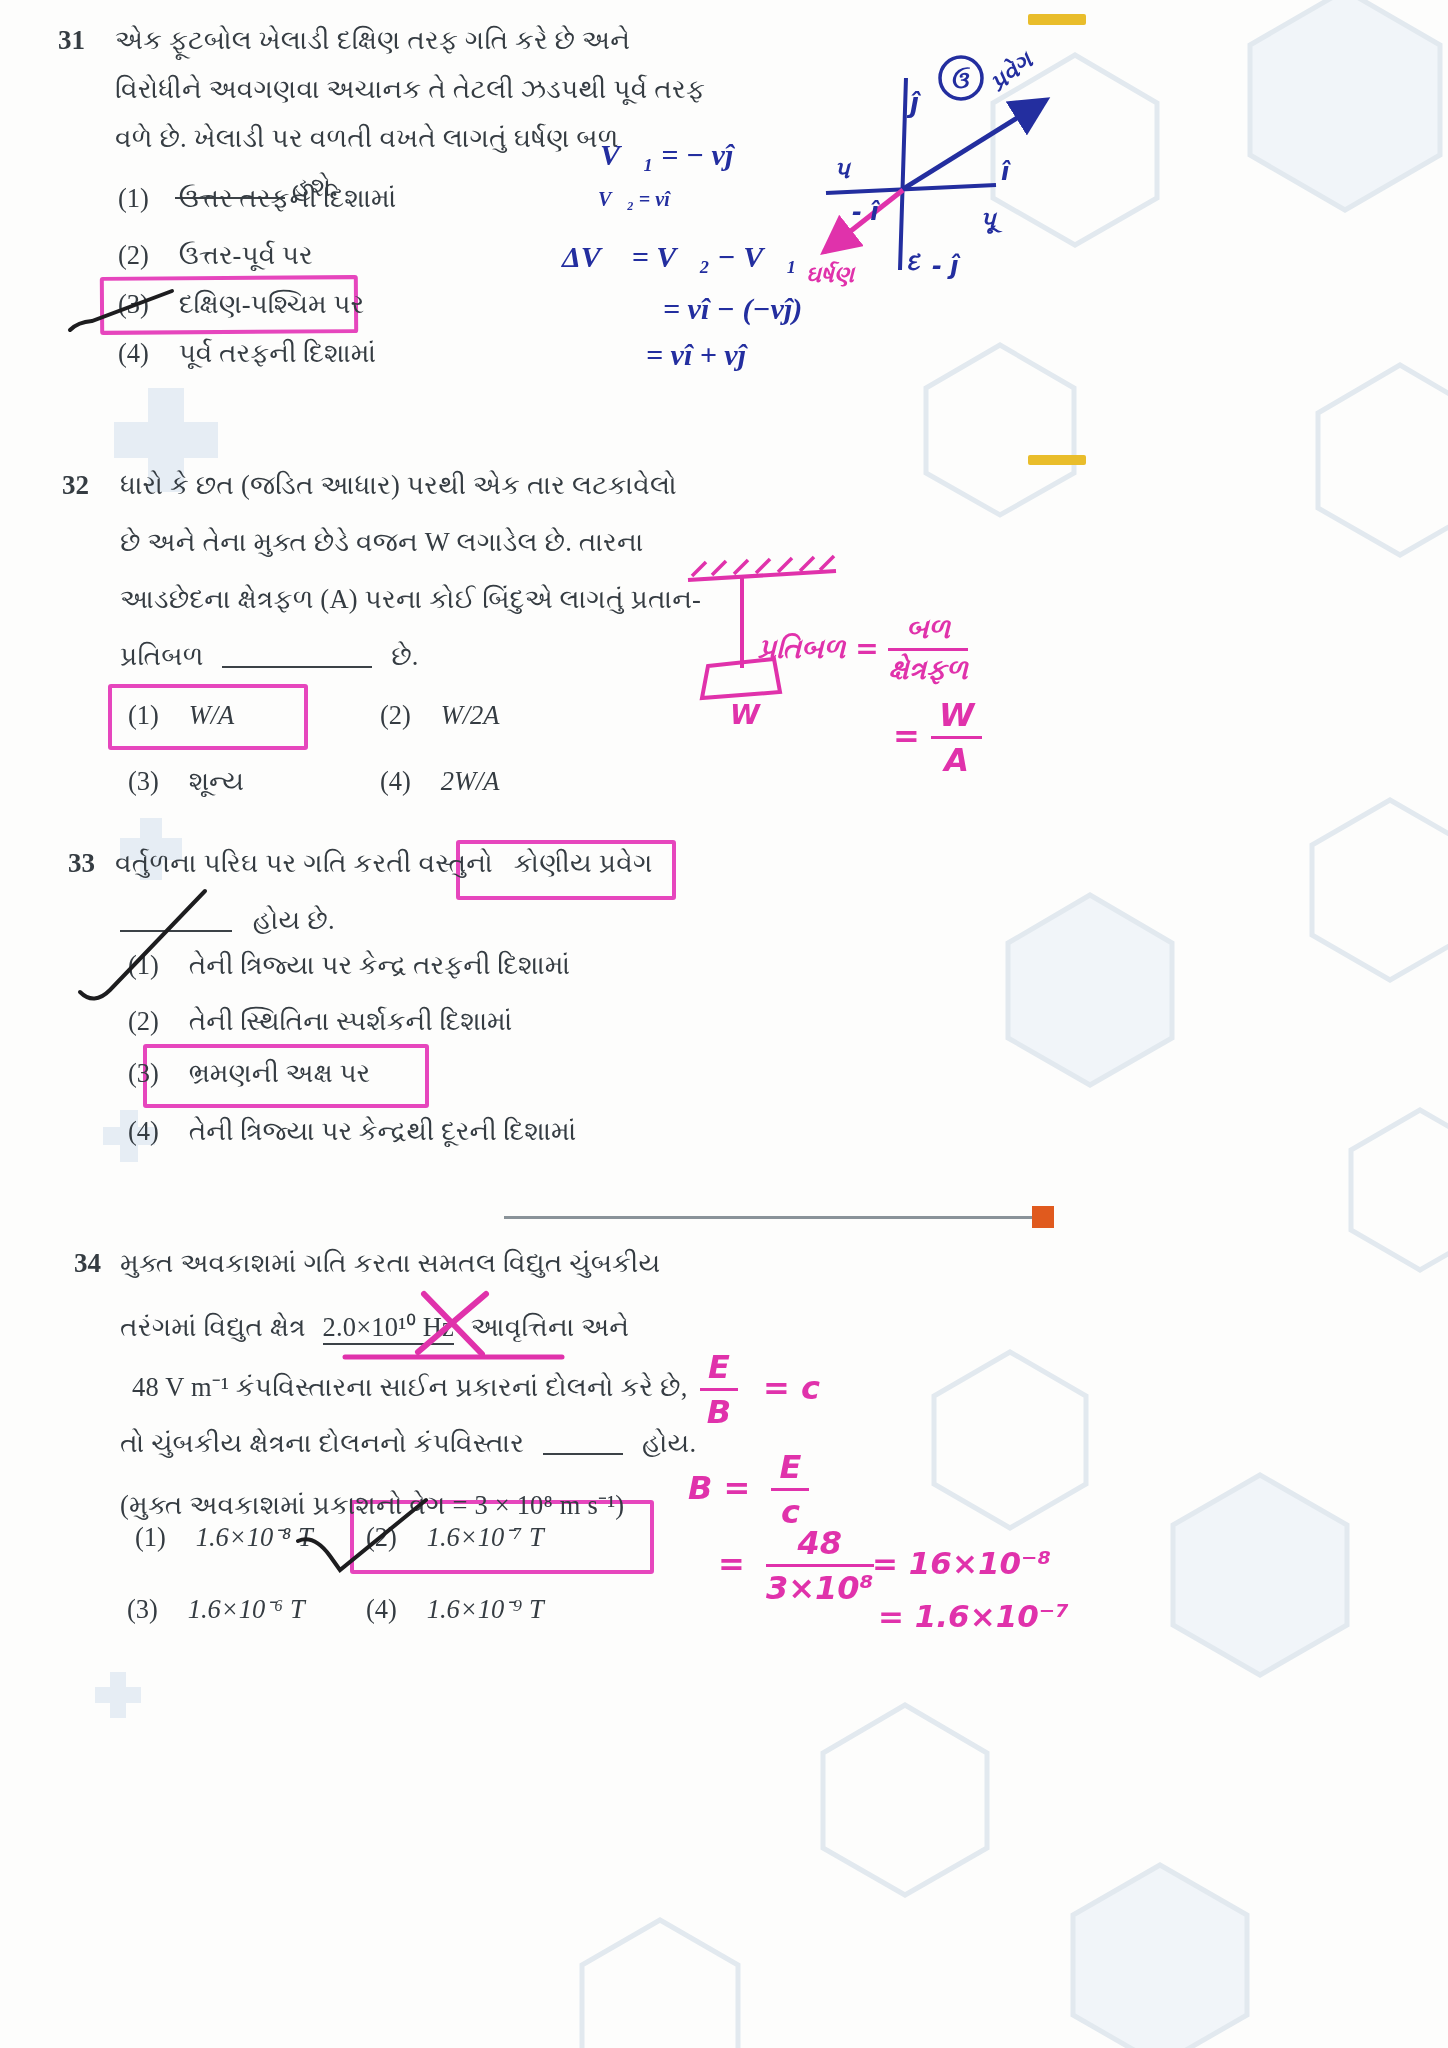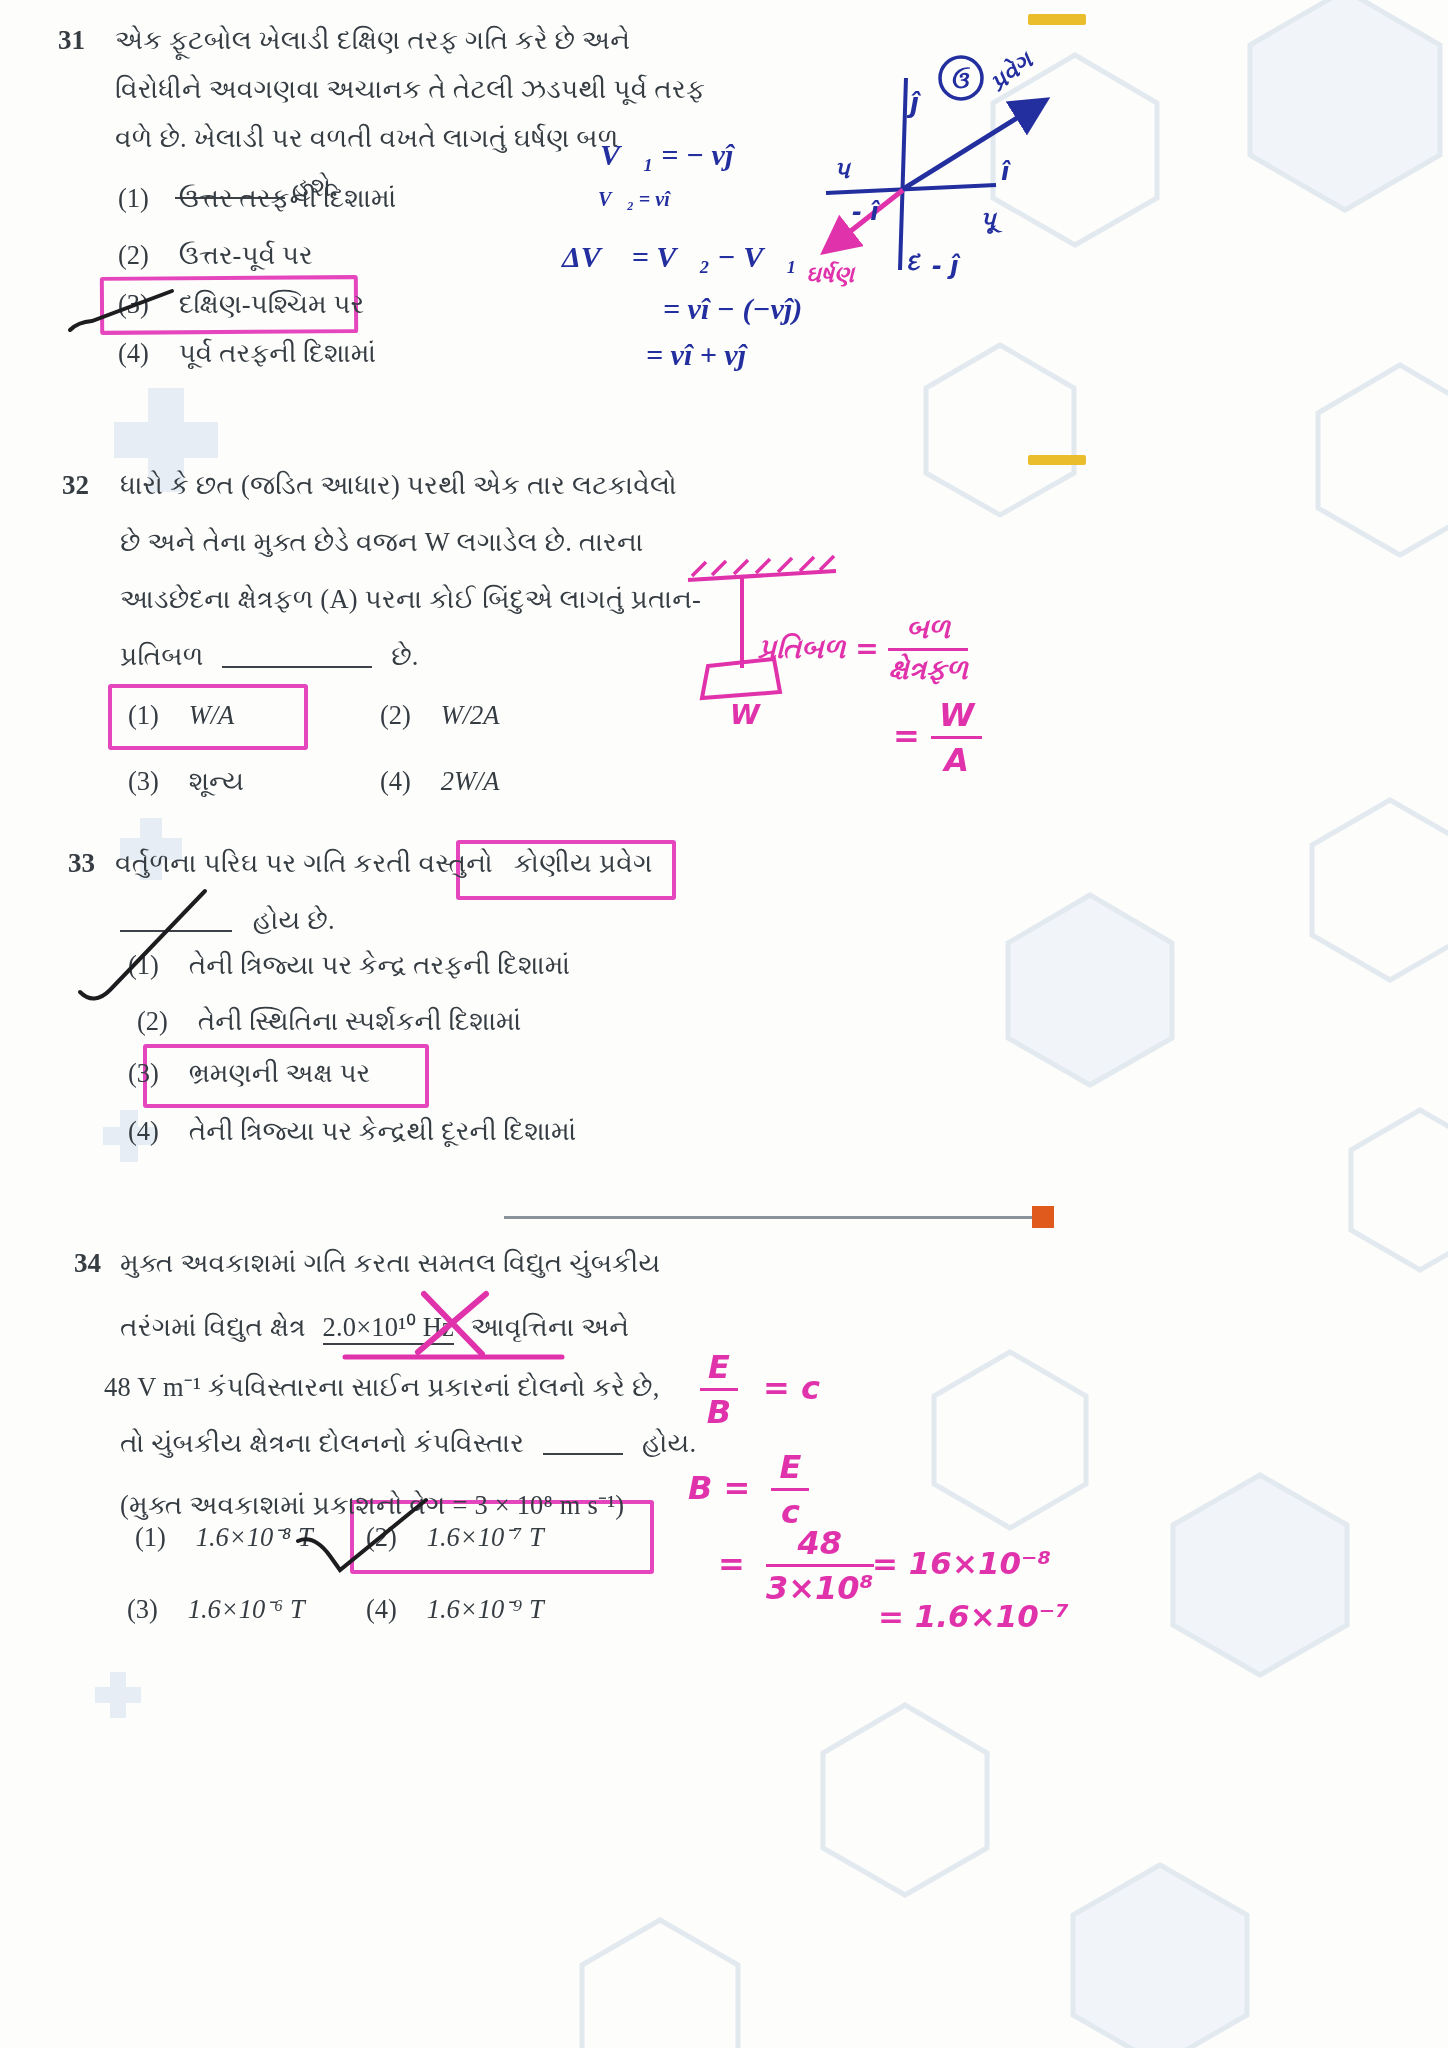--- a/index.html
+++ b/index.html
@@ -194,21 +194,21 @@
       <span class="blank" style="width:112px;margin-right:14px;"></span>
       <span>હોય છે.</span>
     </div>
 
     <div class="pinkbox" style="left:143px;top:1044px;width:278px;height:56px;"></div>
 
     <div class="opt" style="left:128px;top:950px;">
       <span class="lbl">(1)</span>
       <span>તેની ત્રિજ્યા પર કેન્દ્ર તરફની દિશામાં</span>
     </div>
-    <div class="opt" style="left:128px;top:1006px;margin-left:9px;">
+    <div class="opt" style="left:128px;top:1006px;">
       <span class="lbl">(2)</span>
       <span>તેની સ્થિતિના સ્પર્શકની દિશામાં</span>
     </div>
     <div class="opt" style="left:128px;top:1058px;">
       <span class="lbl">(3)</span>
       <span>ભ્રમણની અક્ષ પર</span>
     </div>
     <div class="opt" style="left:128px;top:1116px;">
       <span class="lbl">(4)</span>
       <span>તેની ત્રિજ્યા પર કેન્દ્રથી દૂરની દિશામાં</span>
@@ -216,21 +216,21 @@
   </div>
 
   <div>
     <div class="qnum" style="left:74px;top:1248px;">34</div>
     <div class="line" style="left:120px;top:1248px;">મુક્ત અવકાશમાં ગતિ કરતા સમતલ વિદ્યુત ચુંબકીય</div>
     <div class="line" style="left:120px;top:1308px;">
       <span>તરંગમાં વિદ્યુત ક્ષેત્ર</span>
       <span class="marked" style="margin:0 10px;">2.0×10¹⁰ Hz</span>
       <span>આવૃત્તિના અને</span>
     </div>
-    <div class="line" style="left:104px;top:1368px;">48 V m⁻¹ કંપવિસ્તારના સાઈન પ્રકારનાં દોલનો કરે છે,</div>
+    <div class="line" style="left:132px;top:1368px;">48 V m⁻¹ કંપવિસ્તારના સાઈન પ્રકારનાં દોલનો કરે છે,</div>
     <div class="line" style="left:120px;top:1428px;">
       <span>તો ચુંબકીય ક્ષેત્રના દોલનનો કંપવિસ્તાર</span>
       <span class="blank" style="width:80px;margin:0 12px;"></span>
       <span>હોય.</span>
     </div>
     <div class="line" style="left:120px;top:1486px;">(મુક્ત અવકાશમાં પ્રકાશનો વેગ = 3 × 10⁸ m s⁻¹)</div>
 
     <div class="pinkbox" style="left:350px;top:1500px;width:296px;height:66px;"></div>
 
     <div class="opt" style="left:135px;top:1518px;">

